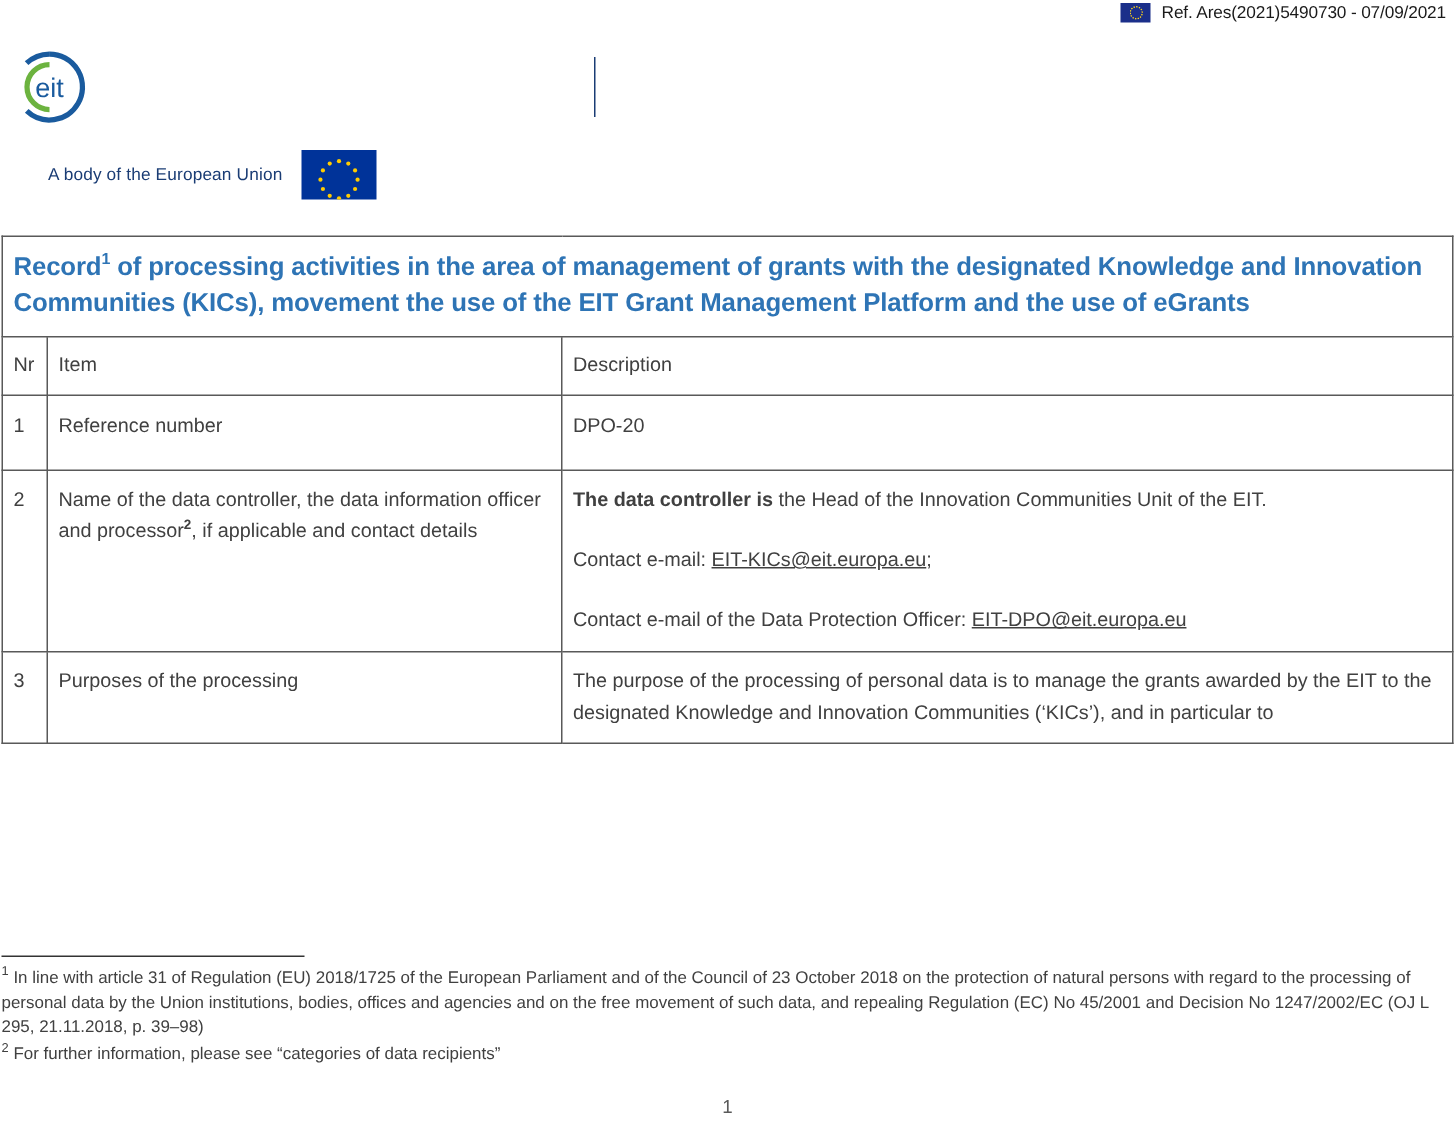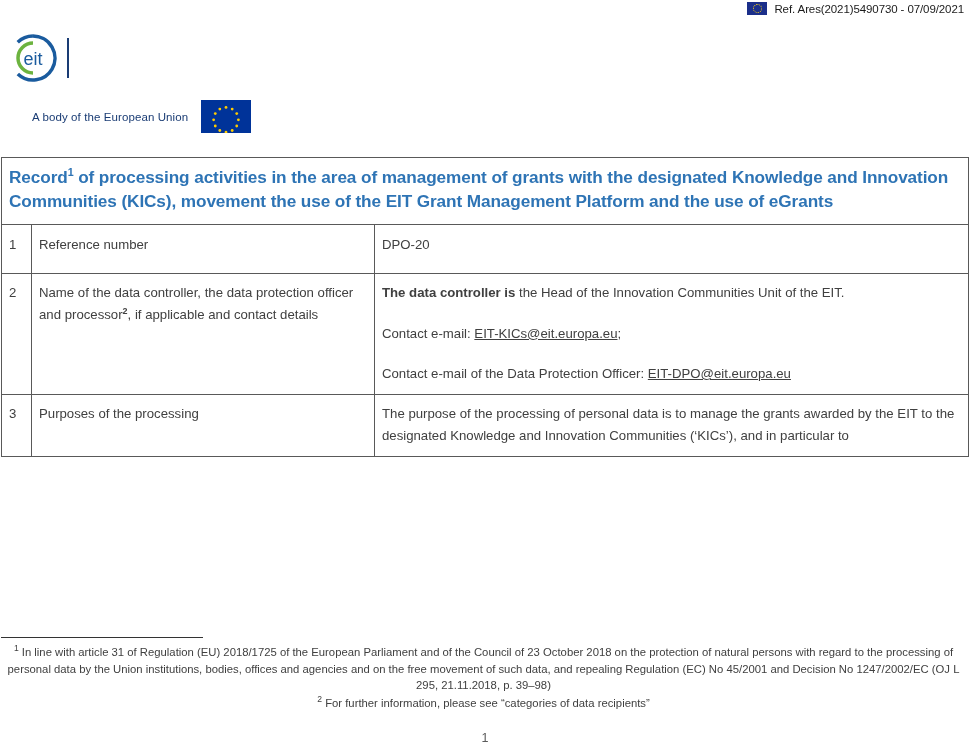--- a/index.html
+++ b/index.html
@@ -60,20 +60,21 @@
   
   .logo-block {
     position: absolute;
     left: 8px;
     top: 33px;
     width: 400px;
   }
   .logo-row {
     display: flex;
     align-items: center;
+    justify-content: space-between;
   }
   .eit-mark {
     width: 50px;
     height: 50px;
     flex: 0 0 auto;
   }
   .logo-divider {
     width: 1.5px;
     height: 40px;
     background: #1a3c74;
@@ -186,21 +187,21 @@
     width: 202px;
     height: 0;
     border-top: 1px solid #333333;
     margin: 0 0 6px 0;
   }
   .fn {
     font-size: 11.3px;
     line-height: 1.48;
     color: #404040;
     margin: 0;
-    text-align: center;
+    text-align: left;
   }
   .fn sup {
     font-size: 0.76em;
     vertical-align: super;
     line-height: 0;
   }
   .fn + .fn { margin-top: 1px; }
 
   .page-number {
     position: absolute;
@@ -260,30 +261,35 @@
       <col class="col-item">
       <col class="col-desc">
   </colgroup>
   <tbody>
     <tr>
       <td class="title-cell" colspan="3">
         <span class="doc-title"><span>Record</span><sup>1</sup><span> of processing activities in the area of management of grants with the designated Knowledge and Innovation Communities (KICs), movement the use of the EIT Grant Management Platform and the use of eGrants</span></span>
       </td>
     </tr>
 
+    <tr>
+      <td class="hdr-cell cell-nr">Nr</td>
+      <td class="hdr-cell">Item</td>
+      <td class="hdr-cell">Description</td>
+    </tr>
 
     <tr class="row-ref">
       <td class="cell-nr">1</td>
       <td class="item-bold">Reference number</td>
       <td>DPO-20</td>
     </tr>
 
     <tr class="row-ctrl">
       <td class="cell-nr">2</td>
-      <td class="item-bold"><span>Name of the data controller, the data protection officer and processor</span><sup>2</sup><span>, if applicable and contact details</span></td>
+      <td class="item-bold"><span>Name of the data controller, the data information officer and processor</span><sup>2</sup><span>, if applicable and contact details</span></td>
       <td>
         <p class="p"><span class="bold">The data controller is</span><span> the Head of the Innovation Communities Unit of the EIT.</span></p>
         <p class="p"><span>Contact e-mail: </span><a class="mail-link" href="#">EIT-KICs@eit.europa.eu</a><span>;</span></p>
         <p class="p"><span>Contact e-mail of the Data Protection Officer: </span><a class="mail-link" href="#">EIT-DPO@eit.europa.eu</a></p>
       </td>
     </tr>
 
     <tr class="row-purp">
       <td class="cell-nr">3</td>
       <td class="item-bold">Purposes of the processing</td>

